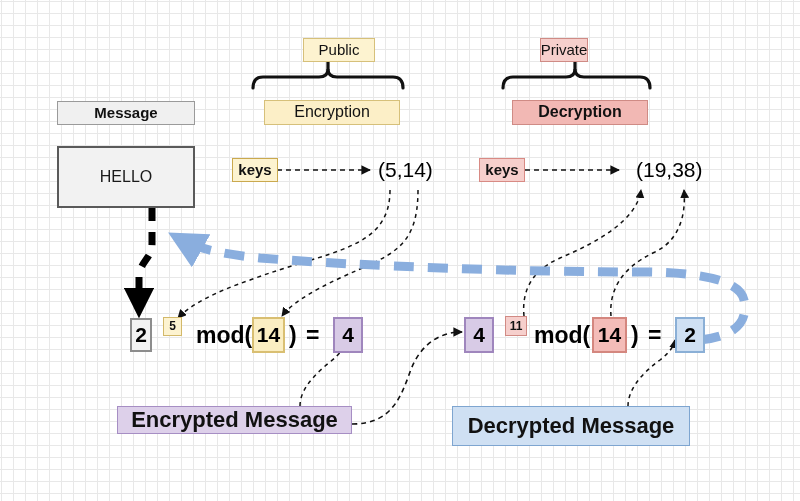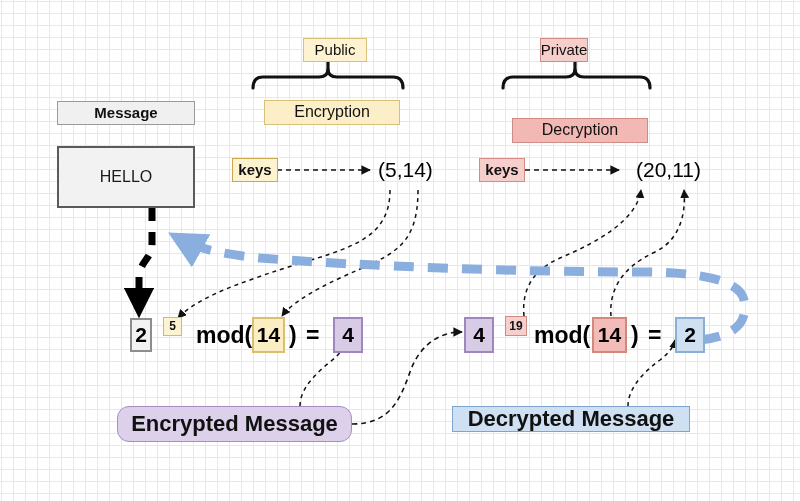--- a/index.html
+++ b/index.html
@@ -100,23 +100,22 @@
   .red-tag {
     background: #f6cfcc;
     border: 1px solid #cf8b85;
     color: #111111;
     font-size: 15px;
   }
   .red-band {
     background: #f2b8b4;
     border: 1px solid #cf8b85;
     color: #111111;
-    font-weight: normal;
+    font-weight: bold;
     font-size: 16px;
-    margin-top: 18px;
   }
   .red-keys {
     background: #f6cfcc;
     border: 1px solid #d88a84;
     color: #111111;
     font-weight: bold;
     font-size: 15px;
   }
   .red-small {
     background: #f6cfcc;
@@ -231,61 +230,61 @@
     <path d="M 152 208 L 152 244 C 152 258 140 262 139 276 L 139 306" fill="none" stroke="#000000" stroke-width="7" stroke-dasharray="13,11" stroke-linecap="butt" marker-end="url(#arrow-thick)"></path>
 
     <path d="M 700 340 C 738 336 748 320 744 300 C 740 280 700 272 640 272
              C 520 272 360 266 260 258 C 220 254 196 248 178 238" fill="none" stroke="#8aaede" stroke-width="9" stroke-dasharray="20,14" stroke-linecap="butt" marker-end="url(#arrow-blue)"></path>
   </svg>
 
   <div class="node grey-big" style="left:57px; top:146px; width:138px; height:62px;">HELLO</div>
 
   <div class="node grey-label" style="left:57px; top:101px; width:138px; height:24px;">Message</div>
 
-  <div class="node yellow-tag" style="left:303px; top:38px; width:64px; height:24px;">Public</div>
+  <div class="node yellow-tag" style="left:303px; top:38px; width:72px; height:24px;">Public</div>
 
   <div class="node yellow-band" style="left:264px; top:100px; width:136px; height:25px;">Encryption</div>
 
   <div class="node yellow-keys" style="left:232px; top:158px; width:46px; height:24px;">keys</div>
 
   <div class="coord-text" style="left:378px; top:158px;">(5,14)</div>
 
   <div class="node red-tag" style="left:540px; top:38px; width:48px; height:24px;">Private</div>
 
   <div class="node red-band" style="left:512px; top:100px; width:136px; height:25px;">Decryption</div>
 
   <div class="node red-keys" style="left:479px; top:158px; width:46px; height:24px;">keys</div>
 
-  <div class="coord-text" style="left:636px; top:158px;">(20,11)</div>
+  <div class="coord-text" style="left:636px; top:158px;">(19,38)</div>
 
   <div class="node grey-cell" style="left:130px; top:318px; width:22px; height:34px;">2</div>
 
   <div class="node yellow-small" style="left:163px; top:317px; width:19px; height:19px;">5</div>
 
   <div class="math-text" style="left:196px; top:322px;">mod(</div>
 
   <div class="node yellow-cell" style="left:252px; top:317px; width:33px; height:36px;">14</div>
 
   <div class="math-text" style="left:289px; top:322px;">)</div>
 
   <div class="math-text" style="left:306px; top:322px;">=</div>
 
   <div class="node purple-cell" style="left:333px; top:317px; width:30px; height:36px;">4</div>
 
-  <div class="node purple-band" style="left:117px; top:406px; width:235px; height:36px;border-radius:12px;">Encrypted Message</div>
+  <div class="node purple-band" style="left:117px; top:406px; width:235px; height:28px;">Encrypted Message</div>
 
   <div class="node purple-cell" style="left:464px; top:317px; width:30px; height:36px;">4</div>
 
-  <div class="node red-small" style="left:505px; top:316px; width:22px; height:20px;">19</div>
+  <div class="node red-small" style="left:505px; top:316px; width:22px; height:20px;">11</div>
 
   <div class="math-text" style="left:534px; top:322px;">mod(</div>
 
   <div class="node red-cell" style="left:592px; top:317px; width:35px; height:36px;">14</div>
 
   <div class="math-text" style="left:631px; top:322px;">)</div>
 
   <div class="math-text" style="left:648px; top:322px;">=</div>
 
   <div class="node blue-cell" style="left:675px; top:317px; width:30px; height:36px;">2</div>
 
-  <div class="node blue-band" style="left:452px; top:406px; width:238px; height:26px;text-align:right;">Decrypted Message</div>
+  <div class="node blue-band" style="left:452px; top:406px; width:238px; height:40px;text-align:right;">Decrypted Message</div>
 
 </div>
 
 </body></html>

